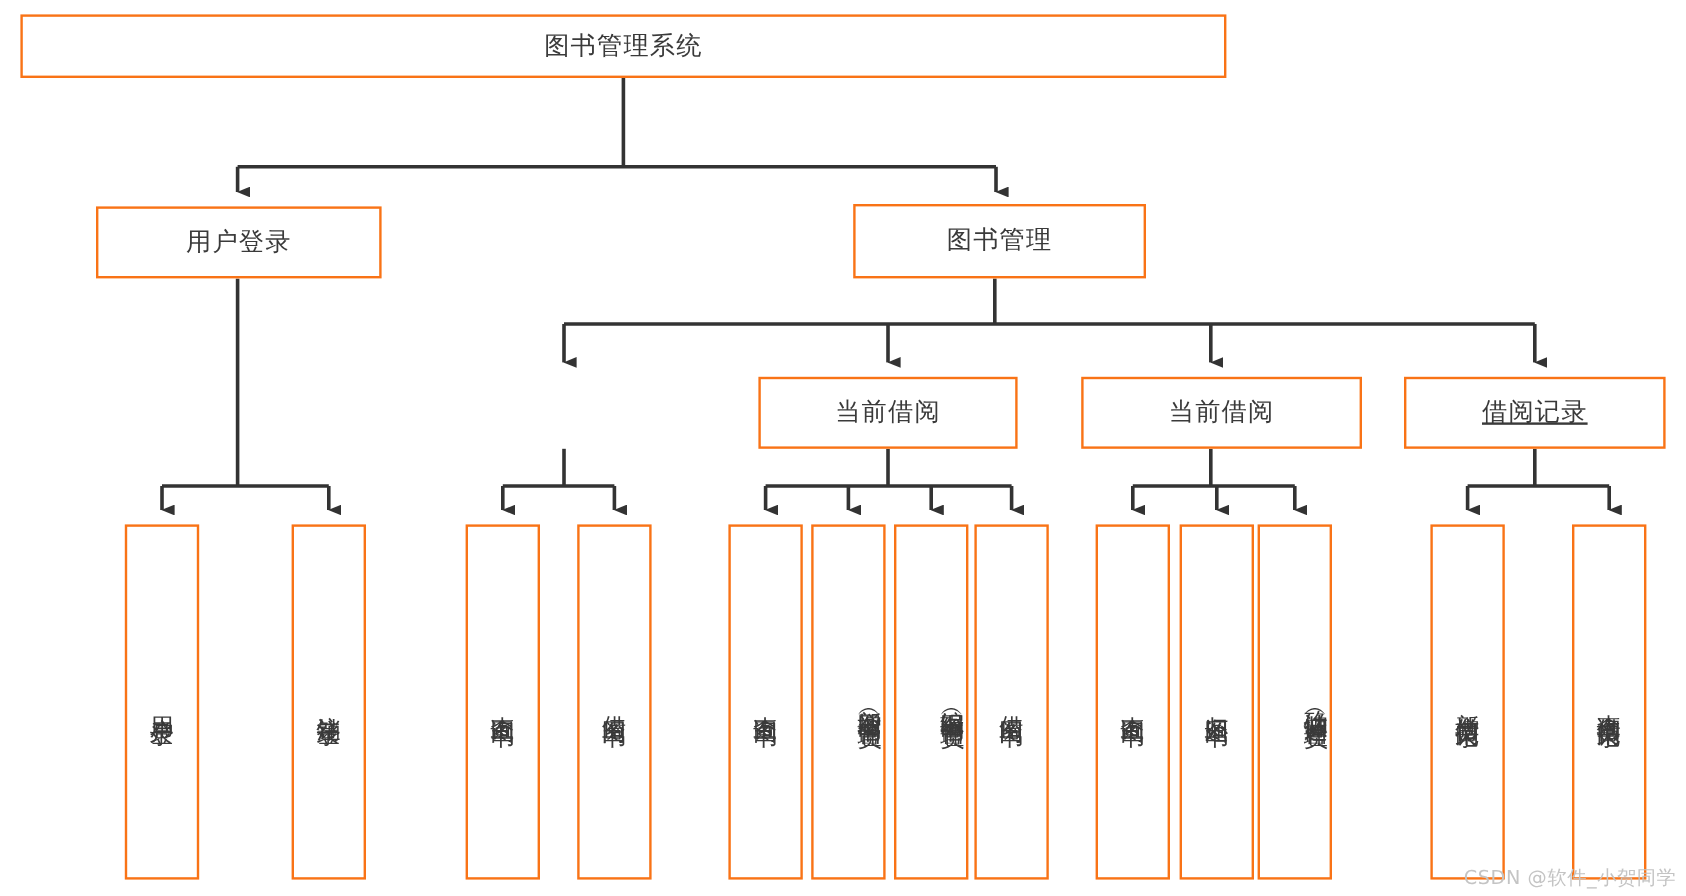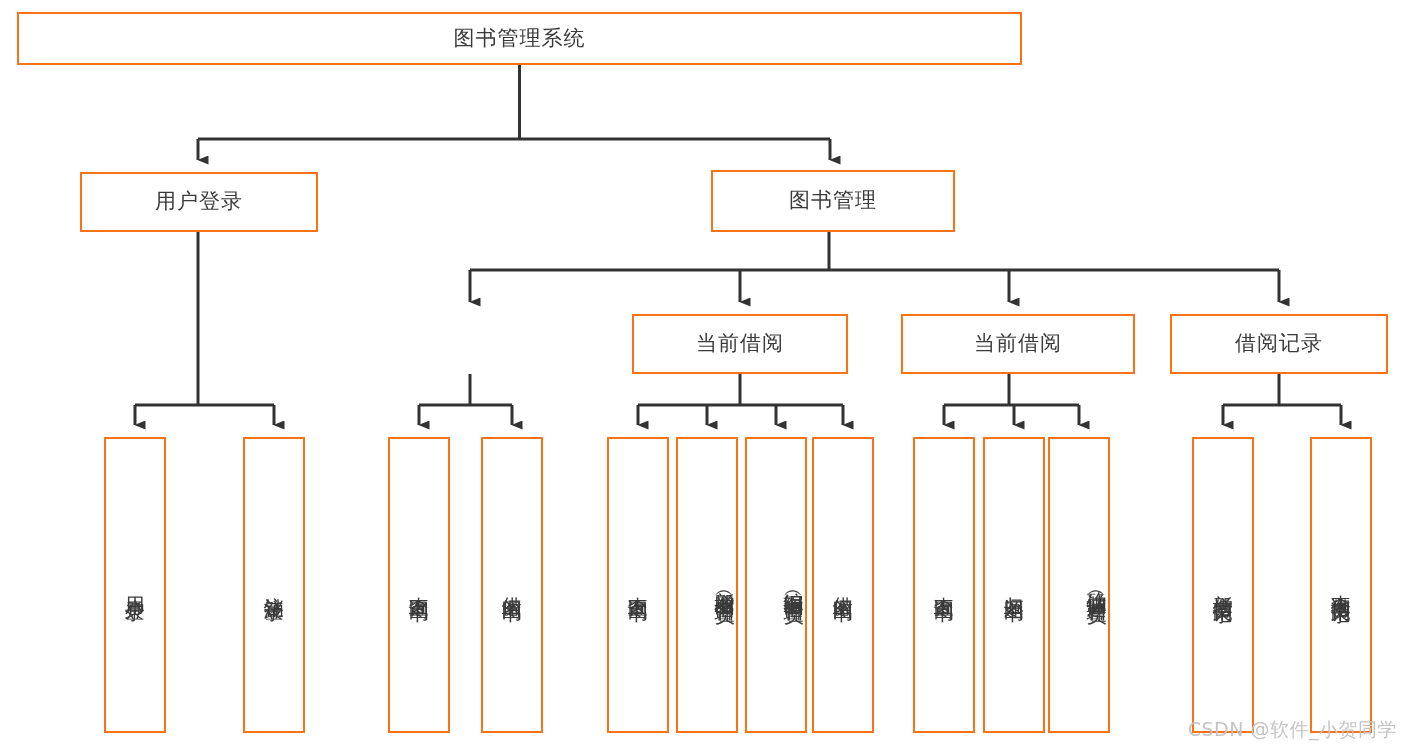--- a/index.html
+++ b/index.html
@@ -53,21 +53,21 @@
     align-items: flex-start;
     justify-content: center;
   }
   .node-v.centered {
     align-items: center;
   }
   .watermark {
     position: absolute;
     right: 8px;
     bottom: 4px;
-    font-size: 19px;
+    font-size: 16px;
     color: #c4c4c4;
     white-space: nowrap;
     letter-spacing: 0.5px;
   }
 </style>
 </head>
 <body>
 
 <div id="canvas">
 
@@ -133,21 +133,21 @@
   <div class="node node-h" style="left:711px; top:170px; width:244px; height:62px;">
     <span>图书管理</span>
   </div>
 
   <div class="node node-h" style="left:632px; top:314px; width:216px; height:60px;">
     <span>当前借阅</span>
   </div>
   <div class="node node-h" style="left:901px; top:314px; width:234px; height:60px;">
     <span>当前借阅</span>
   </div>
-  <div class="node node-h" style="left:1170px; top:314px; width:218px; height:60px;">
+  <div class="node node-h" style="left:1170px; top:314px; width:218px; height:60px;text-decoration:underline;">
     <span>借阅记录</span>
   </div>
 
   <div class="node node-v centered" style="left:104px; top:437px; width:62px; height:296px;">
     <span>用户登录</span>
   </div>
   <div class="node node-v centered" style="left:243px; top:437px; width:62px; height:296px;">
     <span>注销登录</span>
   </div>
   <div class="node node-v centered" style="left:388px; top:437px; width:62px; height:296px;">

